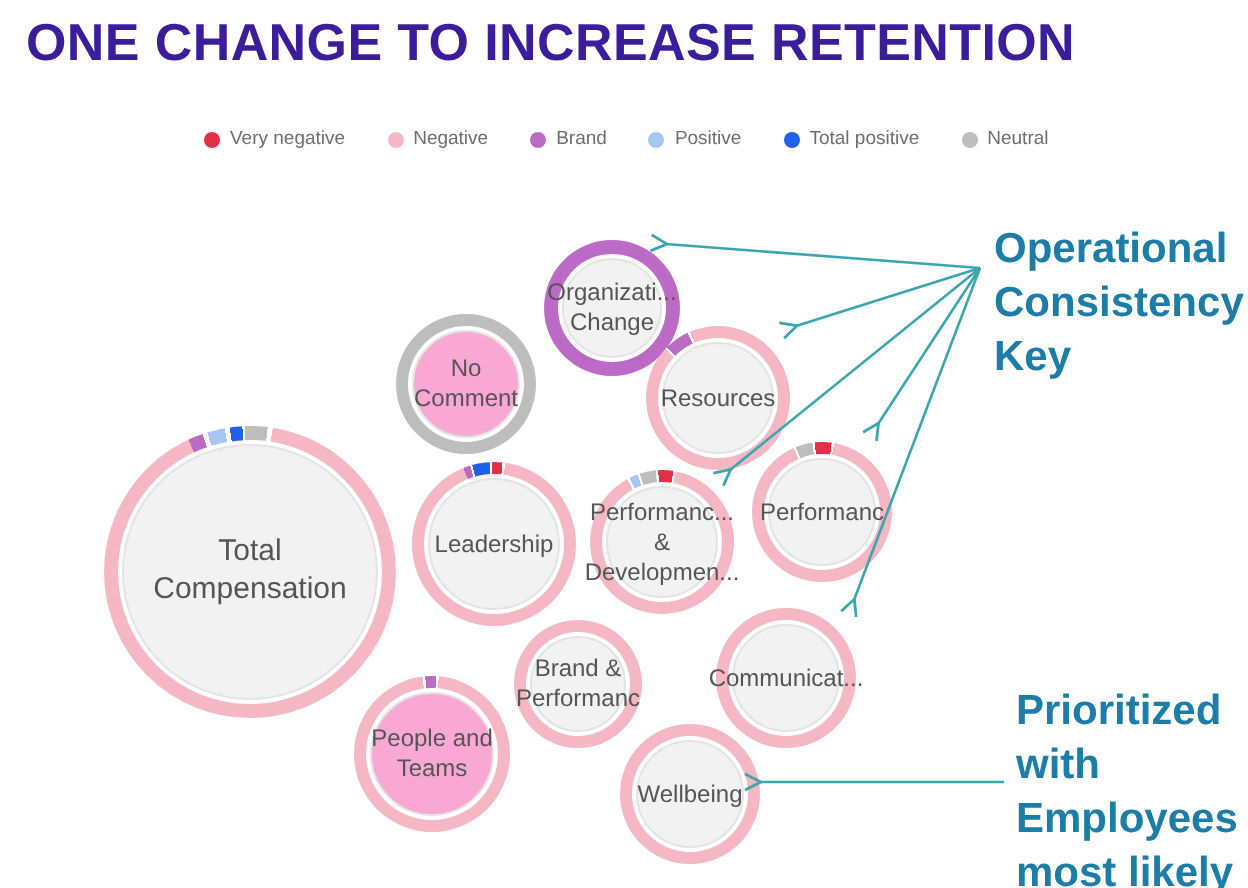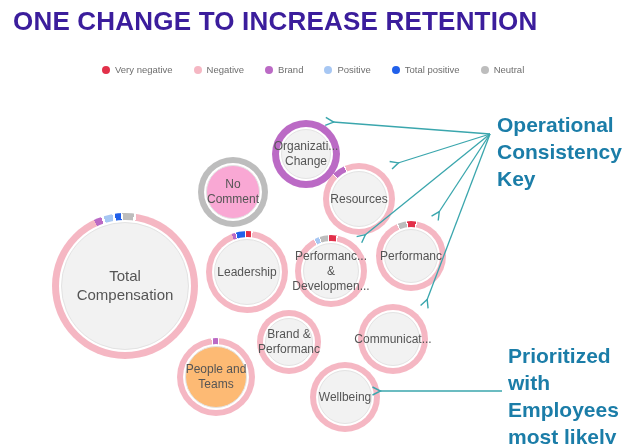--- a/index.html
+++ b/index.html
@@ -140,21 +140,21 @@
       <div class="ring-gap" style="inset: 6px;">
         <div class="bubble-inner" style="background: rgb(242, 242, 242); border: 1px solid rgb(227, 227, 227);">
           <div class="bubble-label" style="color: rgb(85, 85, 85);">
             <div>Communicat...</div>
           </div>
         </div>
       </div>
     </div>
     <div class="bubble" style="left: 177px; top: 250px; width: 78px; height: 78px; background: conic-gradient(rgb(187, 106, 197) 0deg, rgb(187, 106, 197) 3deg, rgb(255, 255, 255) 3deg, rgb(255, 255, 255) 5deg, rgb(245, 183, 195) 5deg, rgb(245, 183, 195) 353deg, rgb(255, 255, 255) 353deg, rgb(255, 255, 255) 355deg, rgb(187, 106, 197) 355deg, rgb(187, 106, 197) 360deg);">
       <div class="ring-gap" style="inset: 6px;">
-        <div class="bubble-inner" style="background: #fdba74; border: 1px solid rgb(227, 227, 227);">
+        <div class="bubble-inner" style="background: #f9a8d4; border: 1px solid rgb(227, 227, 227);">
           <div class="bubble-label" style="color: rgb(85, 85, 85);">
             <div>People and</div>
             <div>Teams</div>
           </div>
         </div>
       </div>
     </div>
     <div class="bubble" style="left: 310px; top: 274px; width: 70px; height: 70px; background: conic-gradient(rgb(245, 183, 195) 0deg, rgb(245, 183, 195) 360deg);">
       <div class="ring-gap" style="inset: 6px;">
         <div class="bubble-inner" style="background: rgb(242, 242, 242); border: 1px solid rgb(227, 227, 227);">

